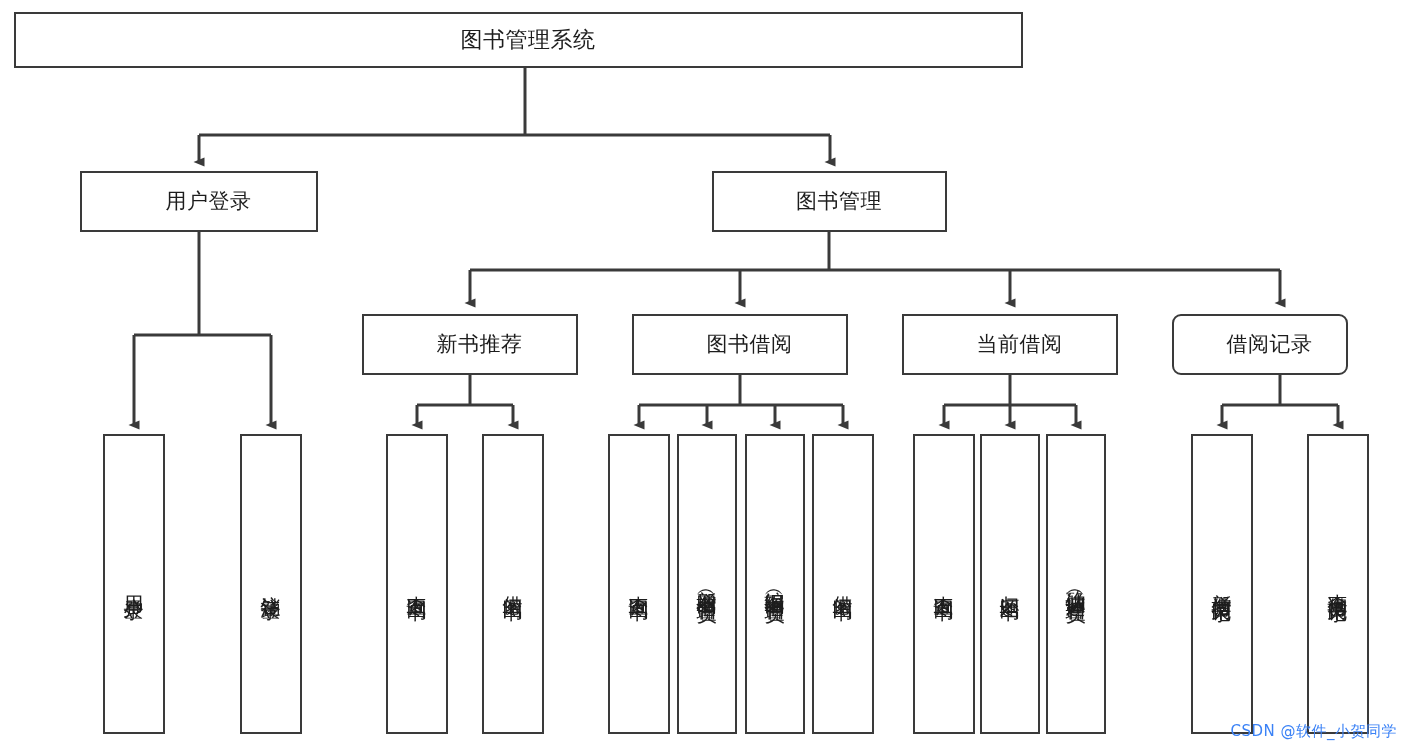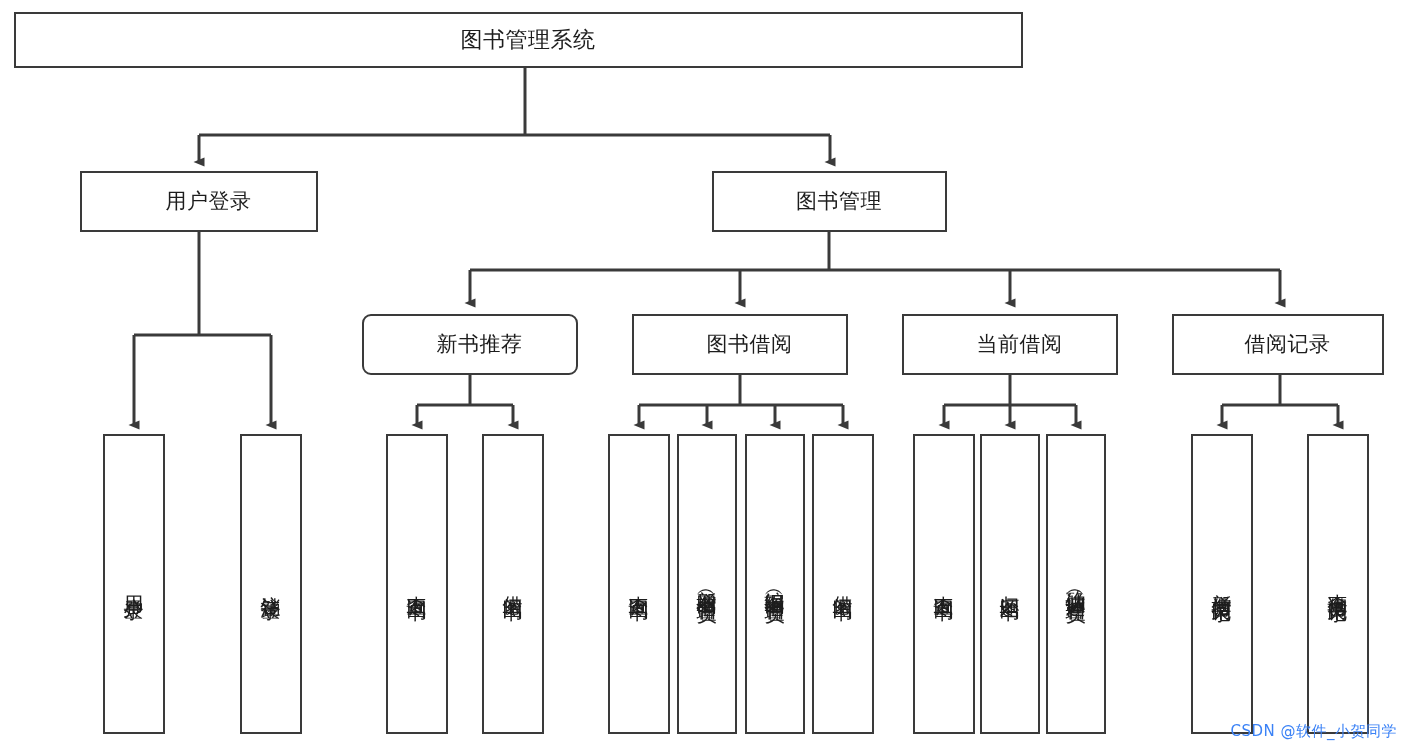--- a/index.html
+++ b/index.html
@@ -124,30 +124,30 @@
     <span>图书管理系统</span>
   </div>
 
   <div class="node h" style="left:80px;top:171px;width:238px;height:61px;">
     <span>用户登录</span>
   </div>
   <div class="node h" style="left:712px;top:171px;width:235px;height:61px;justify-content:center;">
     <span>图书管理</span>
   </div>
 
-  <div class="node h" style="left:362px;top:314px;width:216px;height:61px;border-radius:9px;">
+  <div class="node h" style="left:362px;top:314px;width:216px;height:61px;">
     <span>新书推荐</span>
   </div>
   <div class="node h" style="left:632px;top:314px;width:216px;height:61px;">
     <span>图书借阅</span>
   </div>
   <div class="node h" style="left:902px;top:314px;width:216px;height:61px;">
     <span>当前借阅</span>
   </div>
-  <div class="node h" style="left:1172px;top:314px;width:212px;height:61px;">
+  <div class="node h" style="left:1172px;top:314px;width:176px;height:61px;border-radius:9px;">
     <span>借阅记录</span>
   </div>
 
   <div class="node v" style="left:103px;top:434px;width:62px;height:300px;">
     <span>用户登录</span>
   </div>
   <div class="node v" style="left:240px;top:434px;width:62px;height:300px;">
     <span>注销登录</span>
   </div>
 

